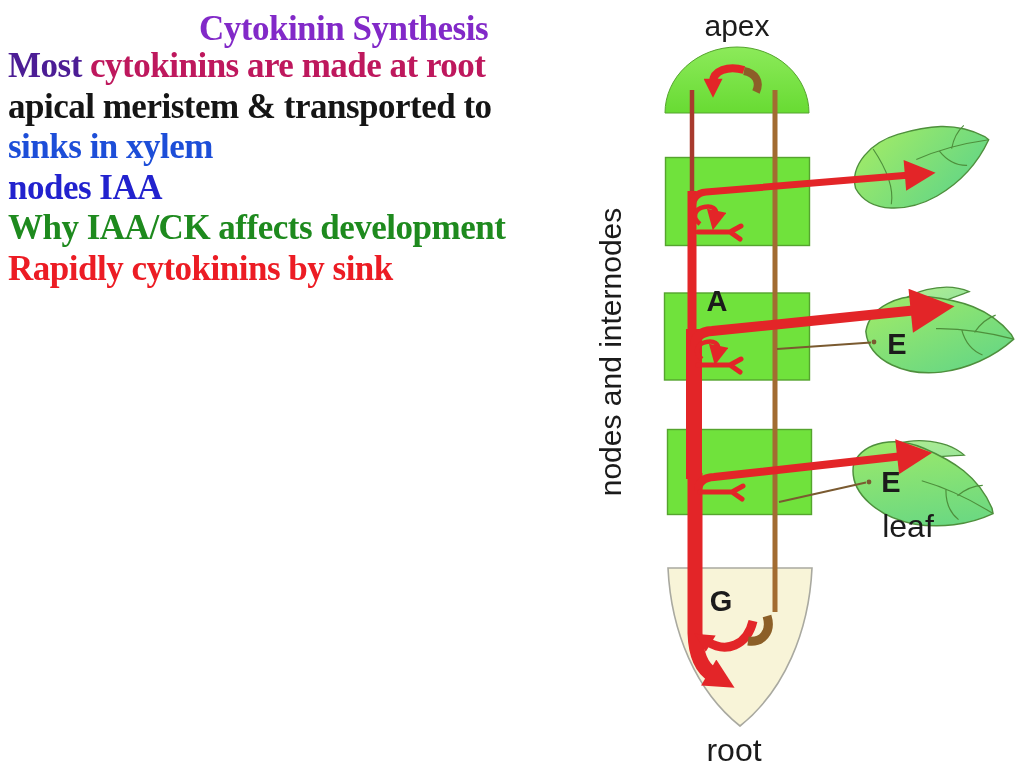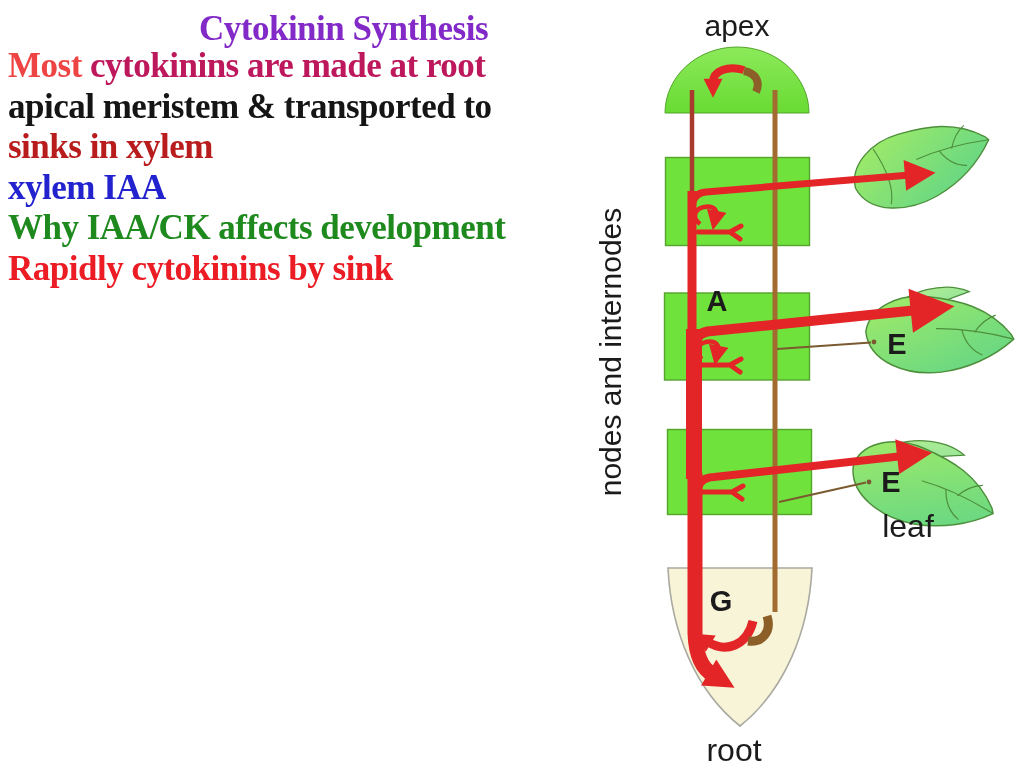--- a/index.html
+++ b/index.html
@@ -17,24 +17,24 @@
   .letter{font-size:29px;font-weight:bold;}
 </style>
 </head>
 <body>
 
 <div id="slide" style="background: rgb(255, 255, 255);">
 
   <div id="title" style="color: rgb(130, 41, 200);">Cytokinin Synthesis</div>
 
   <div id="body-text">
-      <div class="body-line"><span style="color: #ef4444;">Most </span><span style="color: #be185d;">cytokinins are made at root</span></div>
+      <div class="body-line"><span style="color: #4c1d95;">Most </span><span style="color: #be185d;">cytokinins are made at root</span></div>
       <div class="body-line"><span style="color: rgb(21, 21, 21);">apical meristem &amp; transported to</span></div>
-      <div class="body-line"><span style="color: #b91c1c;">sinks in xylem</span></div>
-      <div class="body-line"><span style="color: rgb(34, 34, 206);">xylem IAA</span></div>
+      <div class="body-line"><span style="color: #1d4ed8;">sinks in xylem</span></div>
+      <div class="body-line"><span style="color: rgb(34, 34, 206);">nodes IAA</span></div>
       <div class="body-line"><span style="color: rgb(30, 138, 30);">Why IAA/CK affects development</span></div>
       <div class="body-line"><span style="color: rgb(236, 28, 36);">Rapidly cytokinins by sink</span></div>
     </div>
 
   <svg id="diagram-svg" width="444" height="768" viewBox="580 0 444 768" xmlns="http://www.w3.org/2000/svg">
     <defs>
       <linearGradient id="gradDome" x1="0" y1="0" x2="0" y2="1">
         <stop offset="0" stop-color="#8CEA5A"></stop>
         <stop offset="1" stop-color="#68DB33"></stop>
       </linearGradient>

